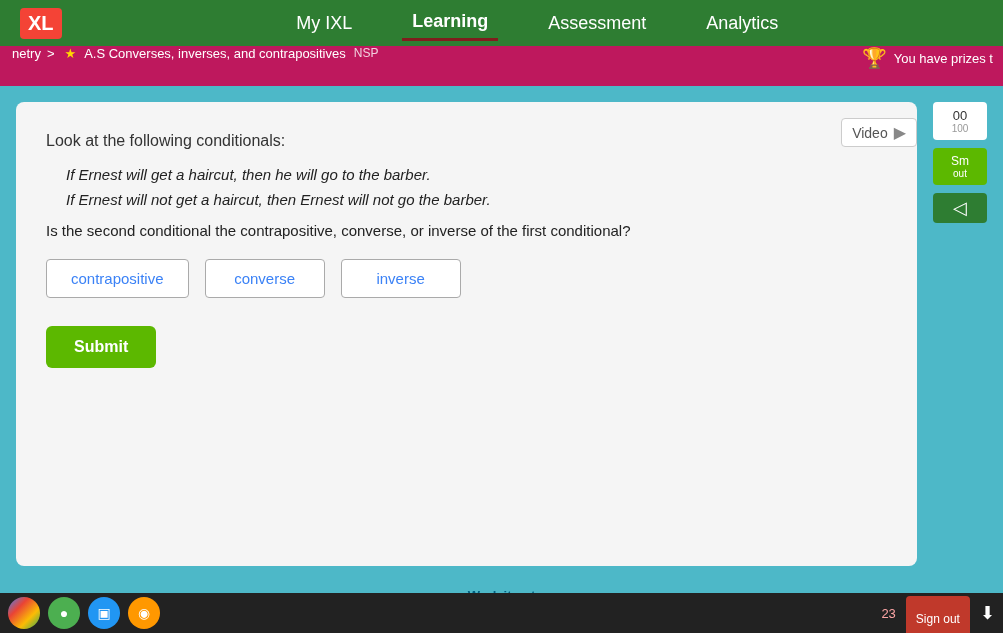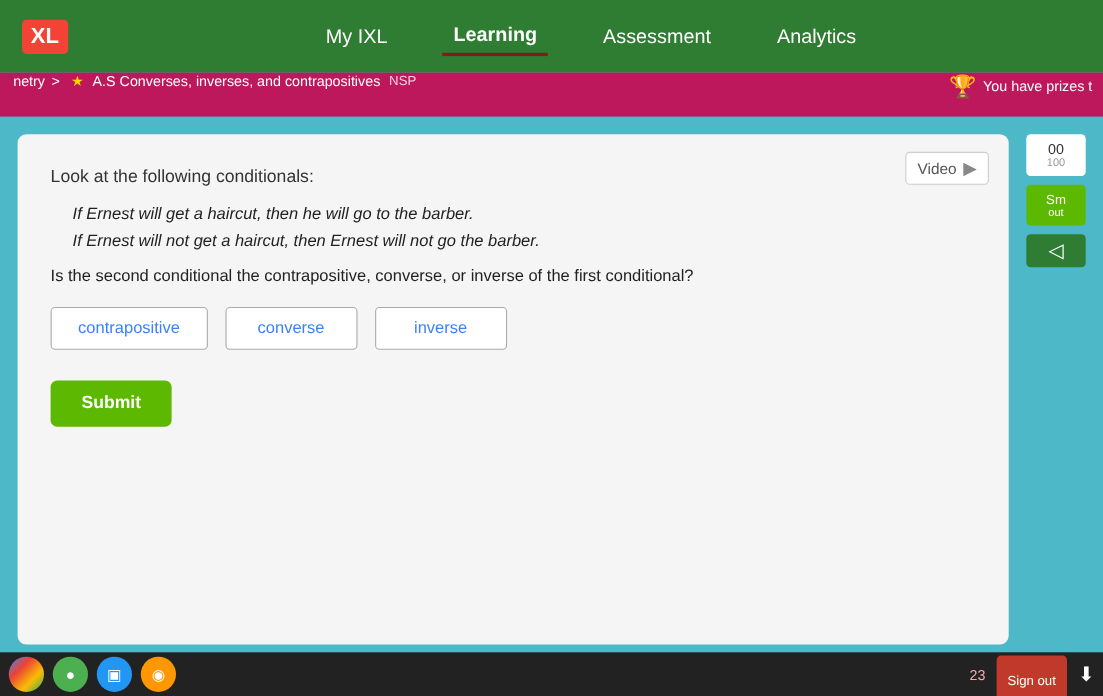--- a/index.html
+++ b/index.html
@@ -1,21 +1,21 @@
 <!DOCTYPE html>
 <html><head>
   <meta charset="utf-8">
   <style>
     * { margin: 0; padding: 0; box-sizing: border-box; }
     body { font-family: Arial, sans-serif; background: #4db8c8; width: 1003px; height: 633px; overflow: hidden; position: relative; }
 
     
     .navbar {
       background: #2e7d32;
-      height: 66px;
+      height: 46px;
       display: flex;
       align-items: center;
       padding: 0 20px;
       position: relative;
     }
     .navbar-logo {
       background: #f44336;
       color: white;
       font-weight: bold;
       font-size: 20px;
@@ -84,21 +84,21 @@
       background: #f5f5f5;
       border-radius: 8px;
       flex: 1;
       padding: 30px 30px 30px 30px;
       position: relative;
       min-height: 400px;
     }
     .video-btn {
       position: absolute;
       top: 16px;
-      right: 18px;
+      right: 0;
       display: flex;
       align-items: center;
       gap: 6px;
       color: #555;
       font-size: 14px;
       cursor: pointer;
       border: 1px solid #ccc;
       border-radius: 4px;
       padding: 4px 10px;
       background: white;

